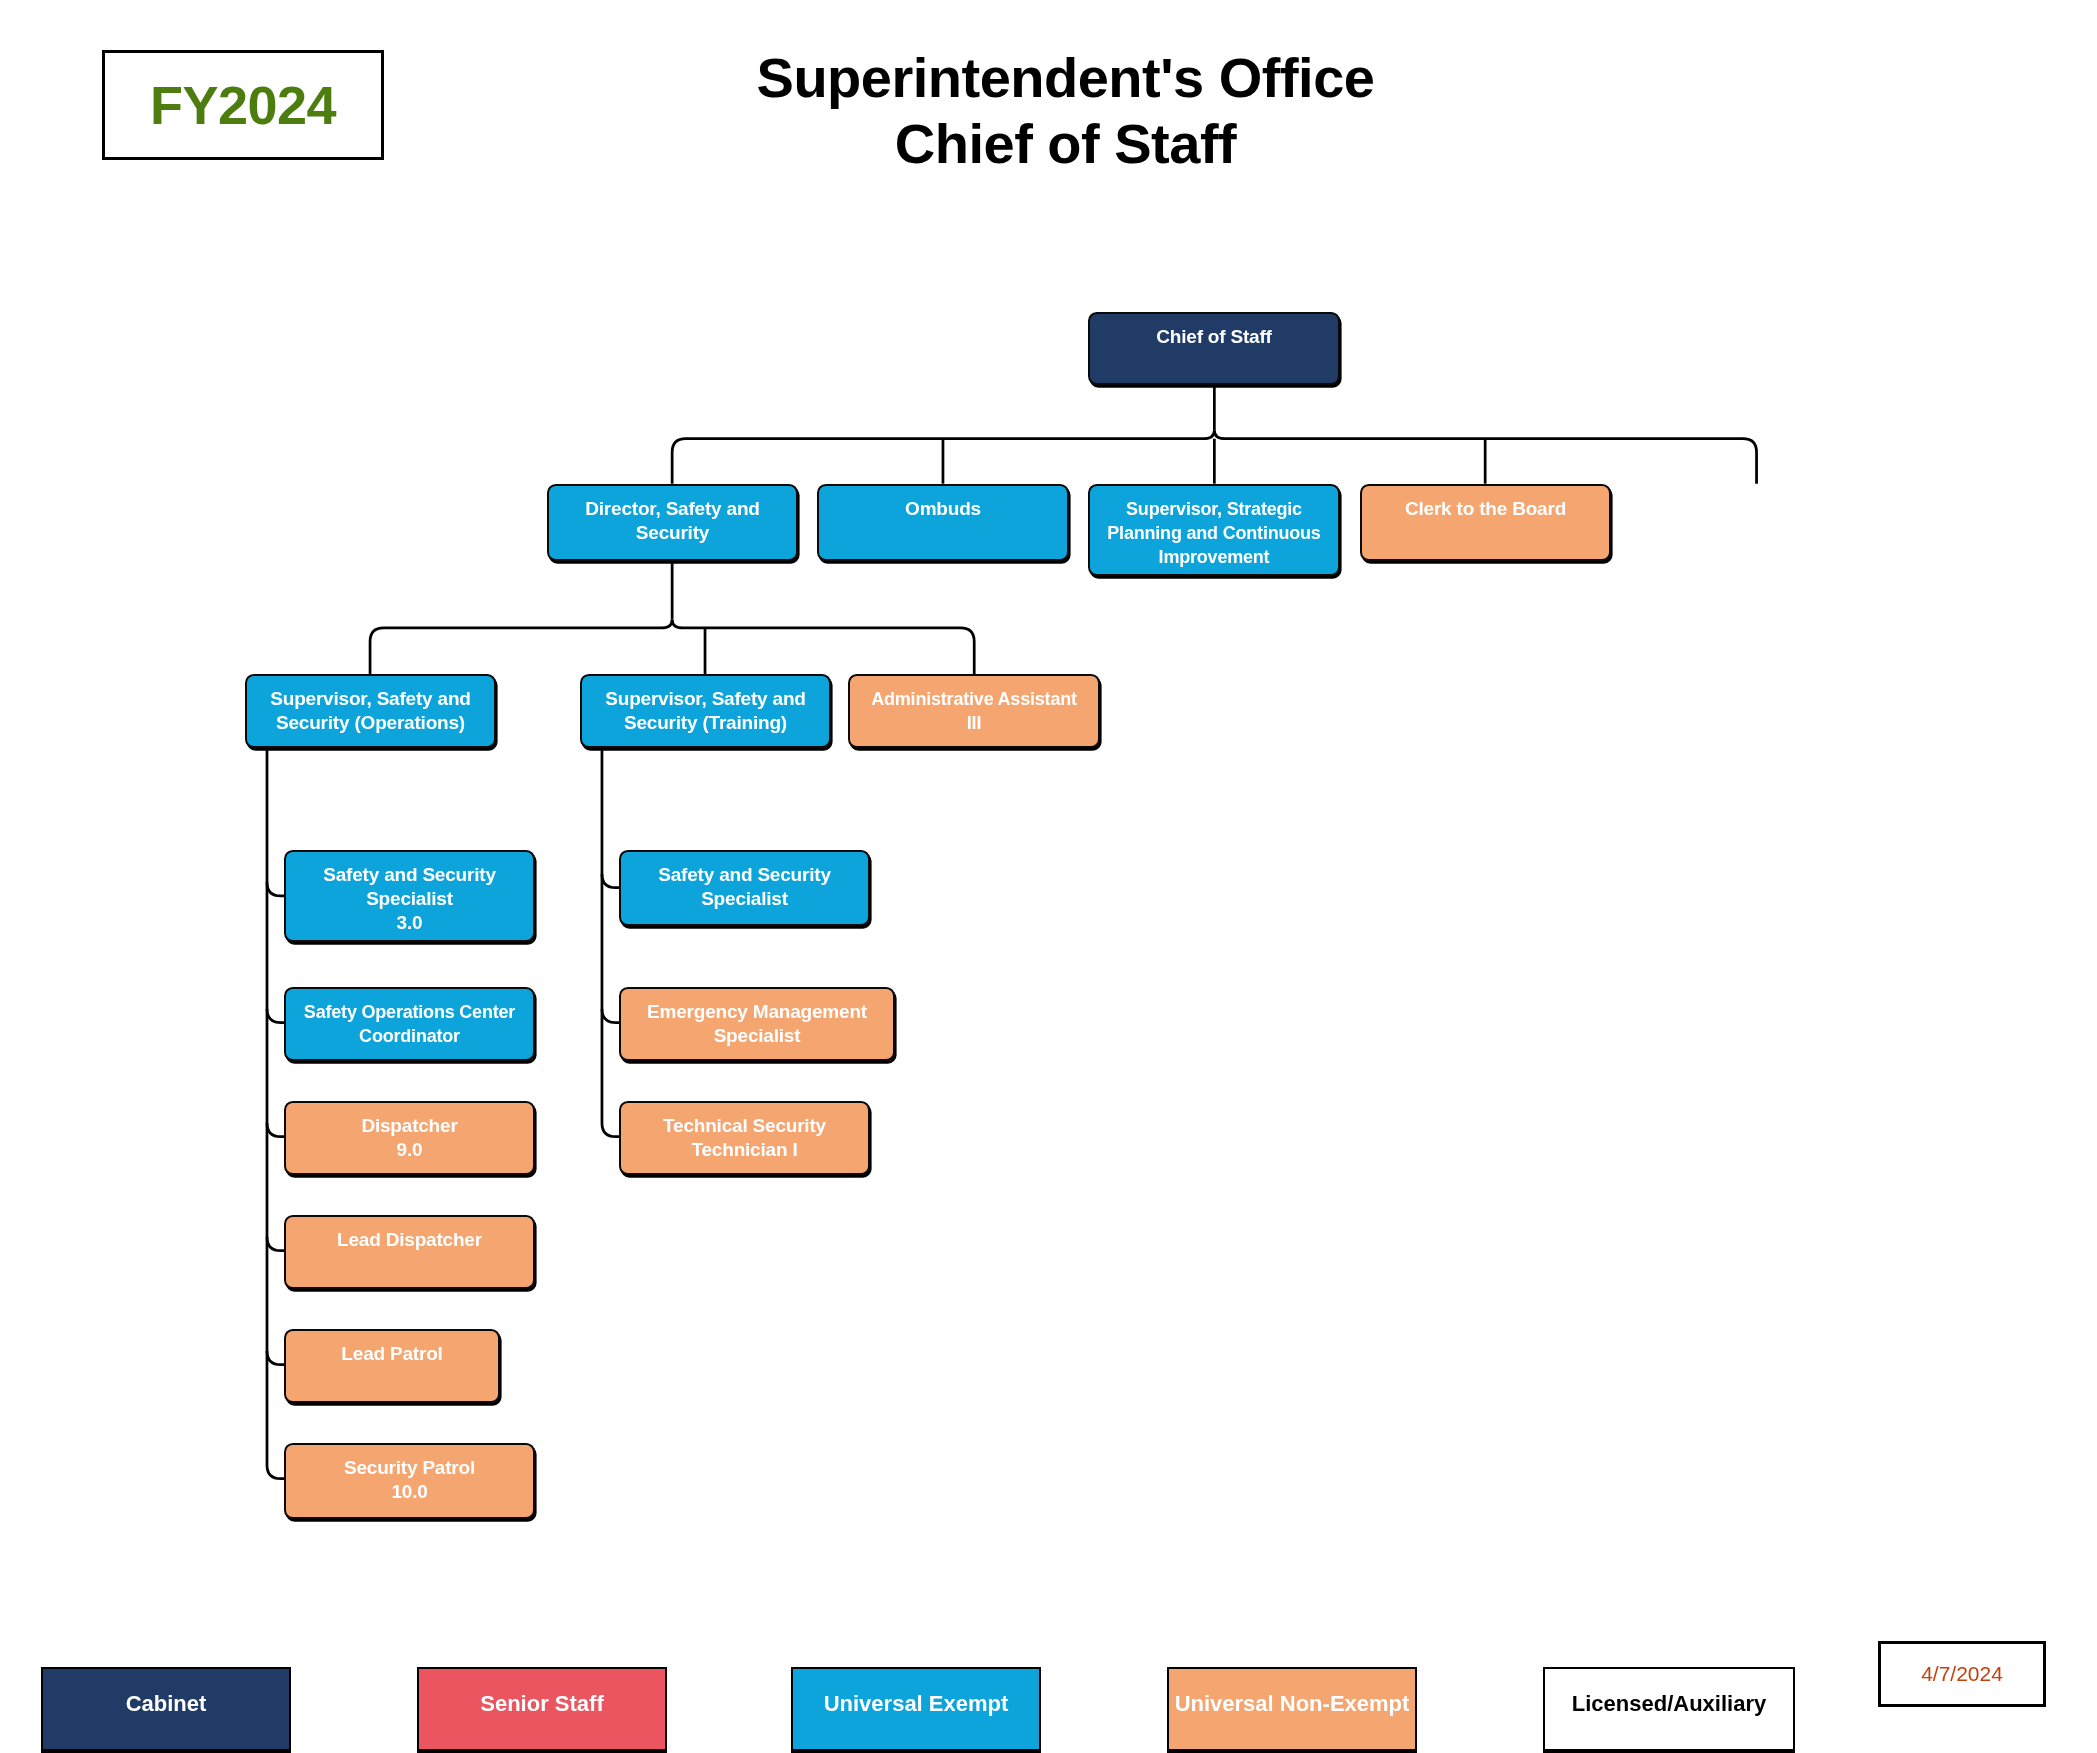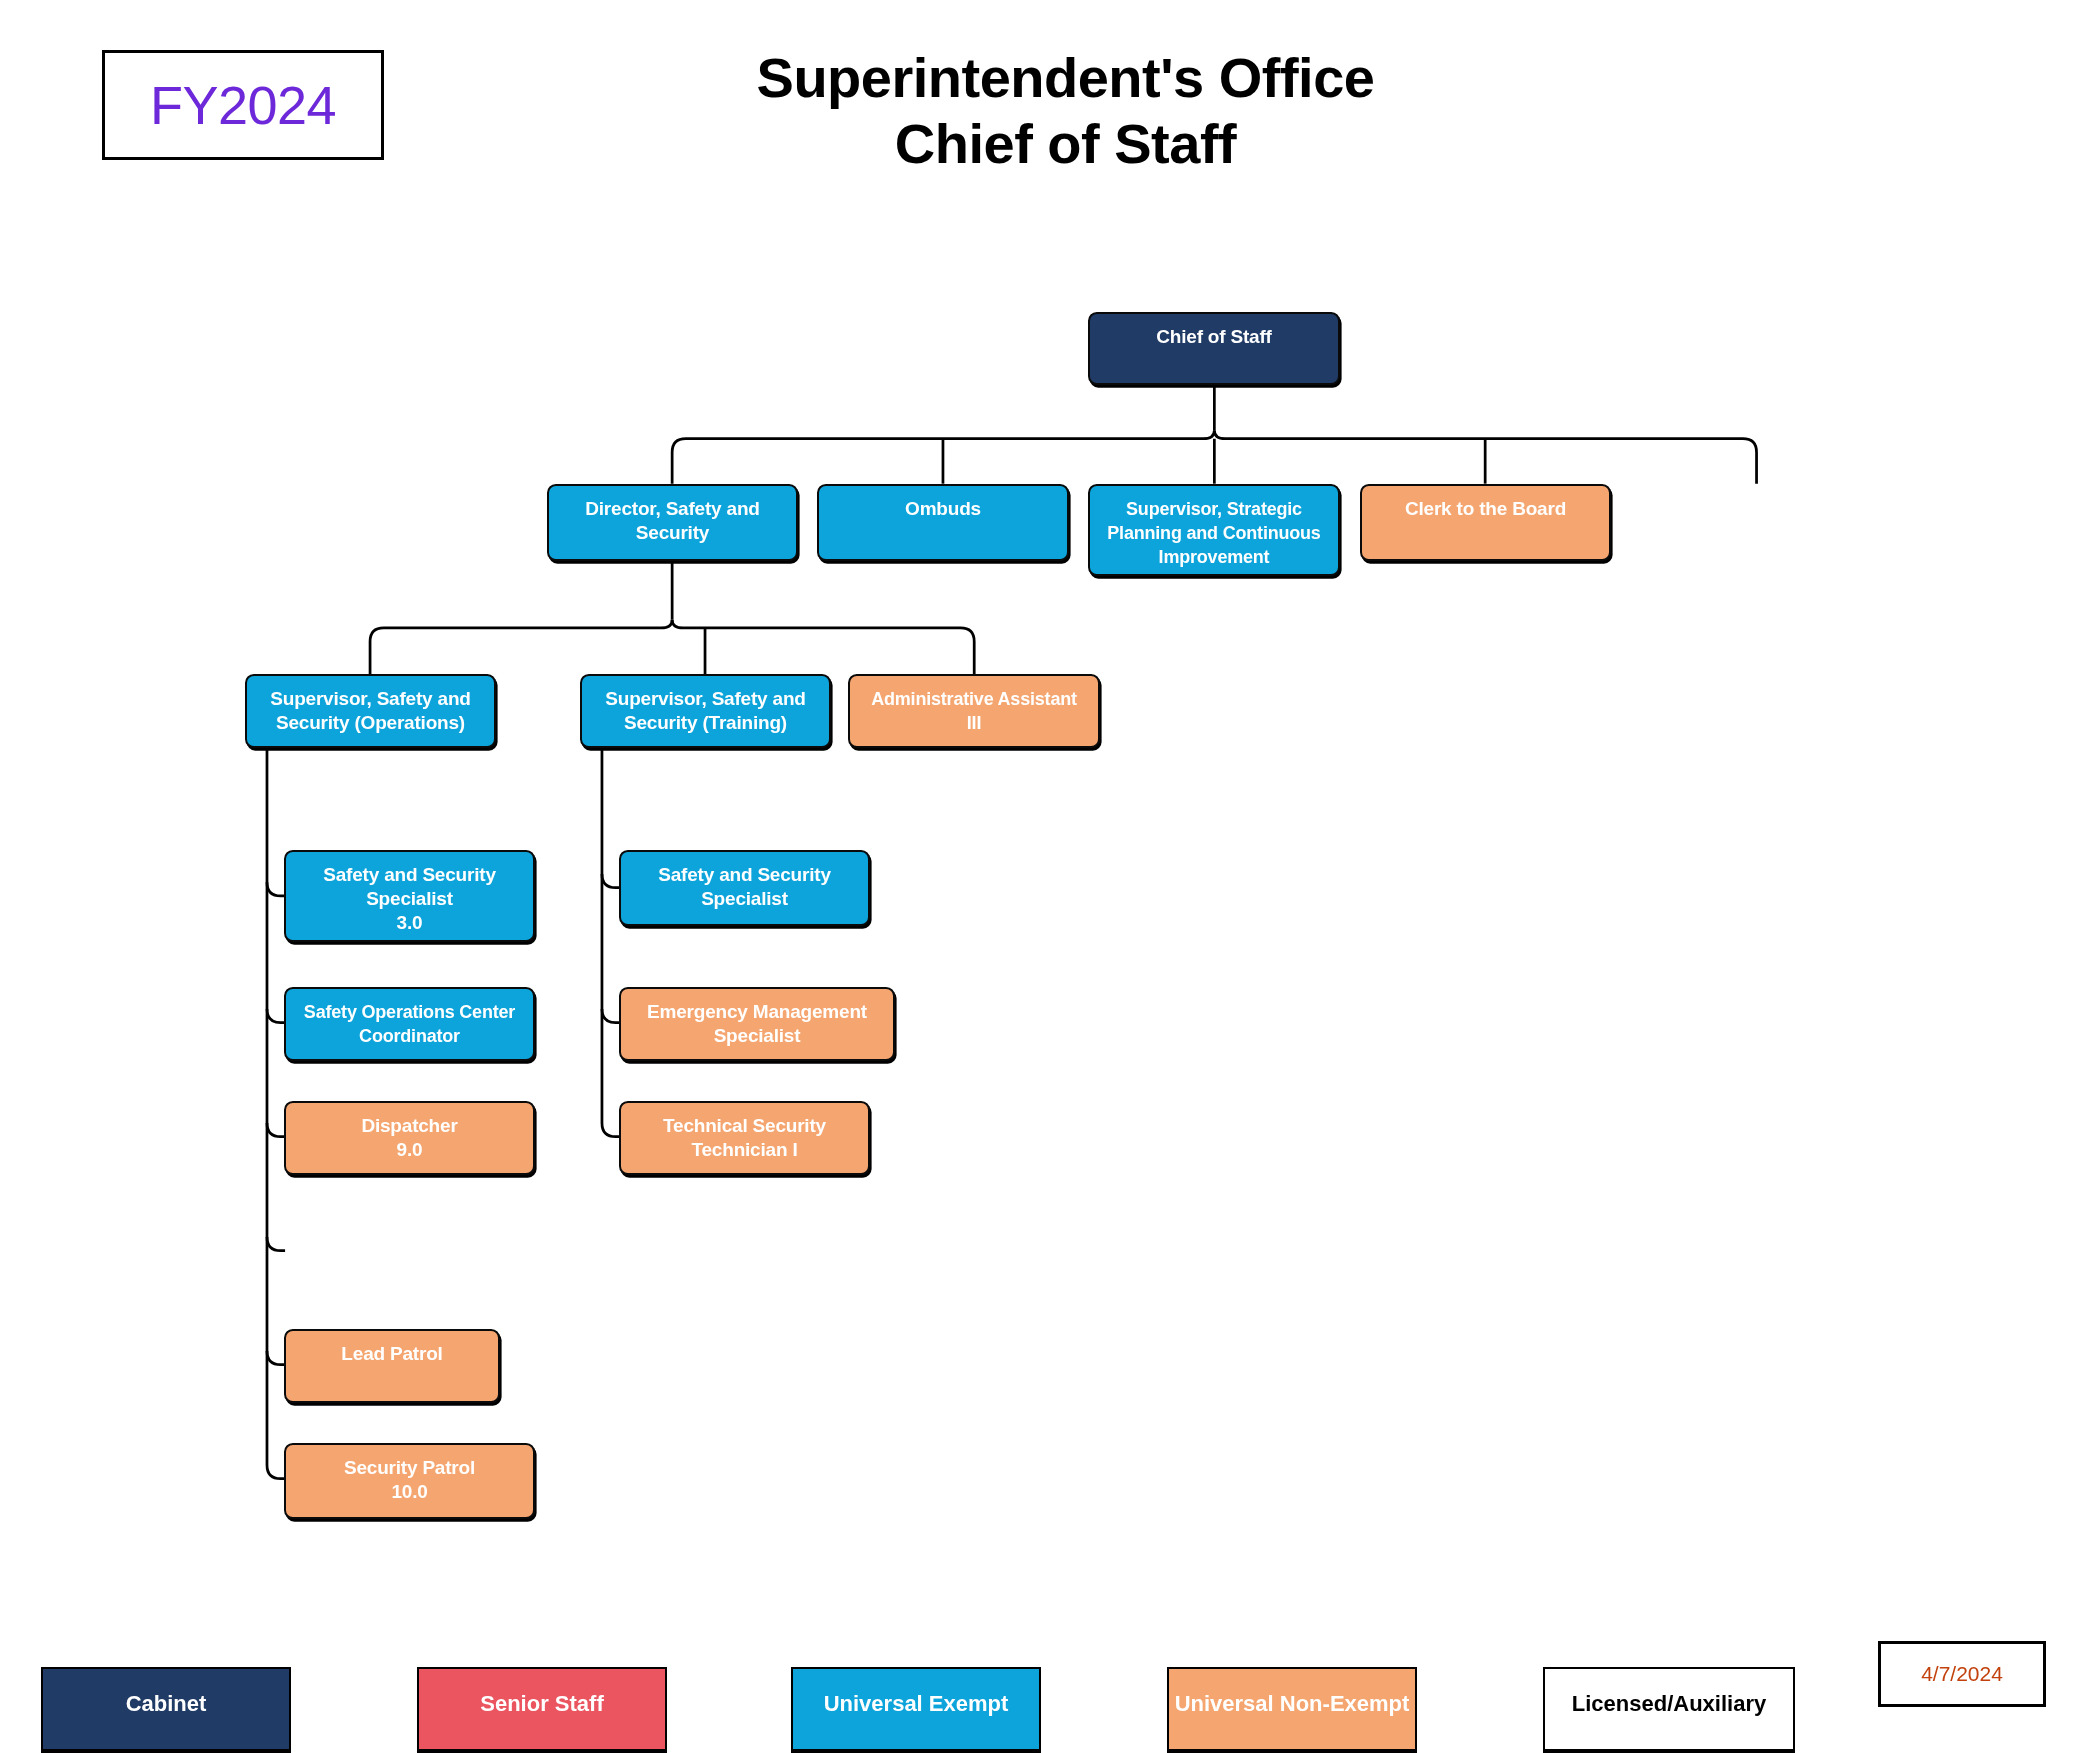--- a/index.html
+++ b/index.html
@@ -2,21 +2,21 @@
 <html style="font-size:8.8px"><head>
 <meta charset="utf-8">
 <style>
   html,body{margin:0;padding:0;background:#fff;}
   body{font-family:"Liberation Sans","DejaVu Sans",sans-serif;}
   .canvas{position:relative;width:2097px;height:1753px;background:#ffffff;overflow:hidden;}
 
   
   .fy-box{position:absolute;left:102px;top:50px;width:282px;height:110px;
     border:3.8px solid #000;box-sizing:border-box;display:flex;align-items:center;justify-content:center;
-    font-size:54px;font-weight:normal;color:#6d28d9;letter-spacing:-0.5px;}
+    font-size:54px;font-weight:bold;color:#4d7c0f;letter-spacing:-0.5px;}
   .title{position:absolute;left:572px;top:45px;width:987px;text-align:center;color:#000;
     font-size:56px;font-weight:bold;line-height:66px;letter-spacing:-0.5px;}
 
   
   svg.connectors{position:absolute;left:0;top:0;width:2097px;height:1753px;}
   svg.connectors path{stroke:#000;stroke-width:5px;fill:none;}
 
   
   .node{position:absolute;box-sizing:border-box;border:2.7px solid #0a0a0a;border-radius:8.8px;
     box-shadow:1.6px 2.7px 0 #000;color:#fff;font-weight:bold;font-size:19px;line-height:24px;
@@ -113,20 +113,21 @@
 Security (Training)</span></div>
   <div class="node orange fit pos-admin3"><span>Administrative Assistant
 III</span></div>
   <div class="node blue pos-sss30"><span>Safety and Security
 Specialist
 3.0</span></div>
   <div class="node blue fit pos-socc"><span>Safety Operations Center
 Coordinator</span></div>
   <div class="node orange pos-dispatcher"><span>Dispatcher
 9.0</span></div>
+  <div class="node orange pos-leaddisp"><span>Lead Dispatcher</span></div>
   <div class="node orange pos-leadpatrol"><span>Lead Patrol</span></div>
   <div class="node orange pos-secpatrol"><span>Security Patrol
 10.0</span></div>
   <div class="node blue pos-sss"><span>Safety and Security
 Specialist</span></div>
   <div class="node orange pos-ems"><span>Emergency Management
 Specialist</span></div>
   <div class="node orange pos-tst"><span>Technical Security
 Technician I</span></div>
 

